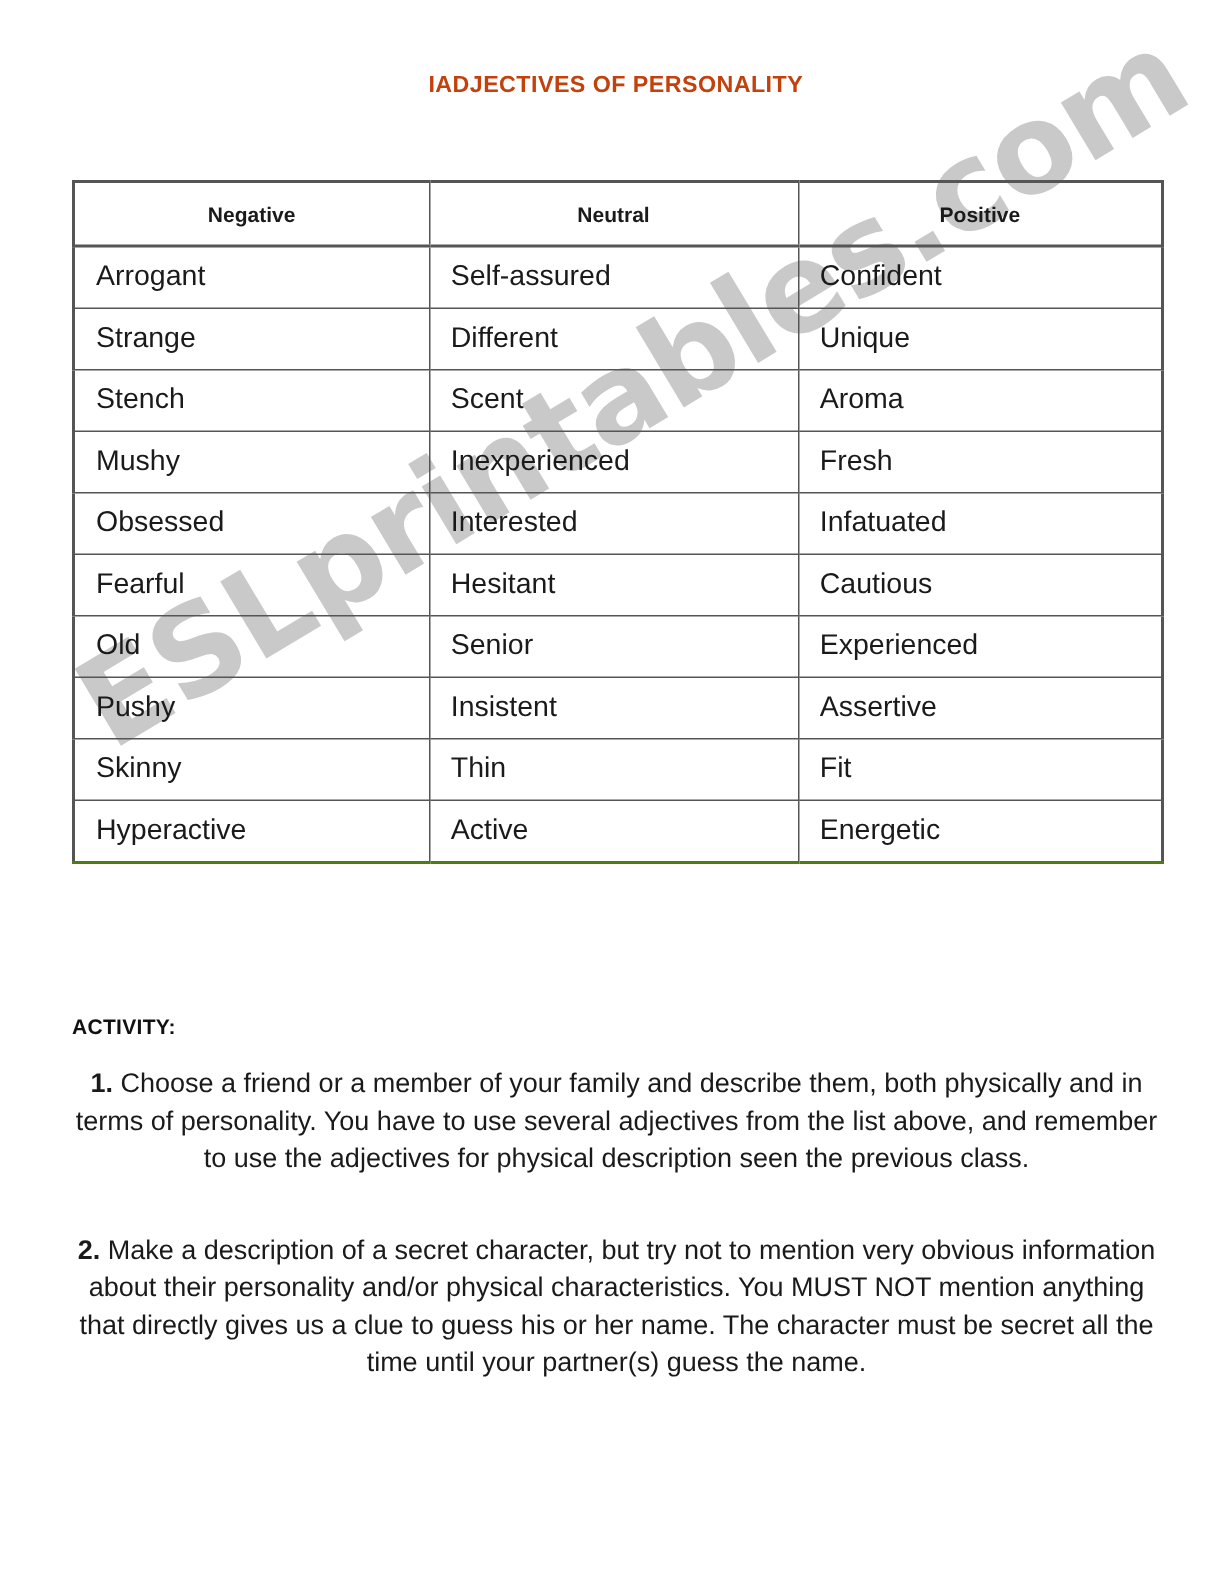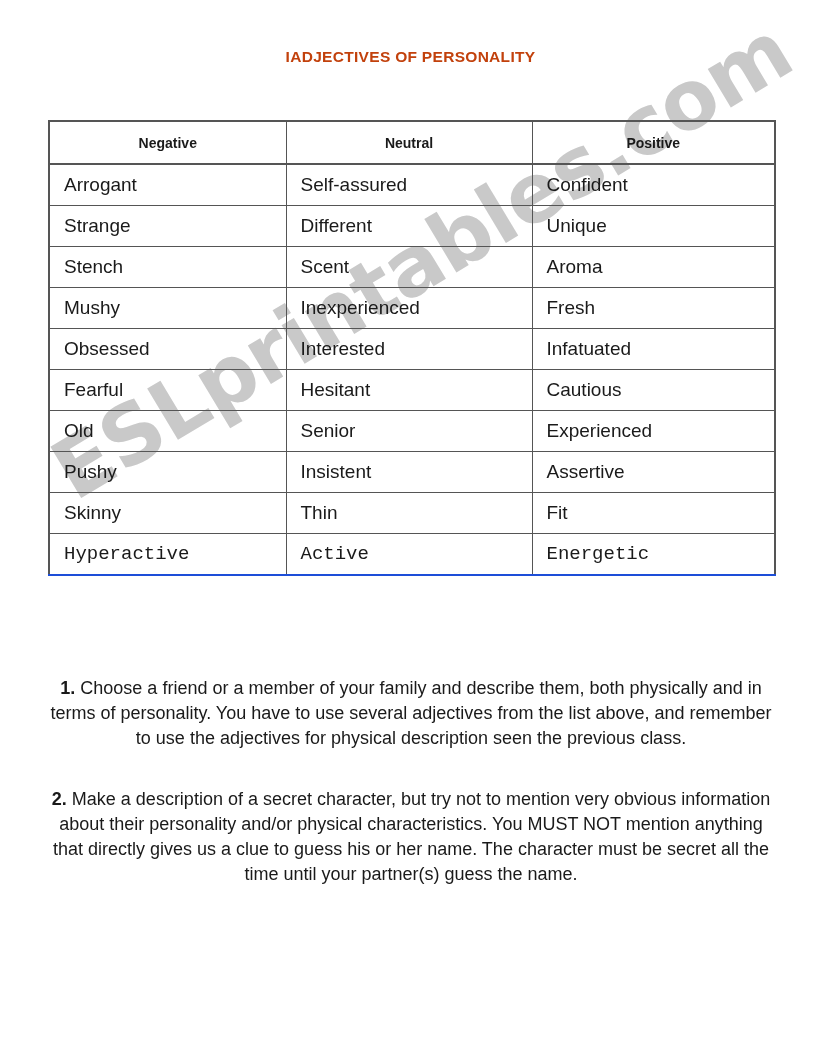--- a/index.html
+++ b/index.html
@@ -98,21 +98,21 @@
   }
   table.adj-table thead th:first-child { border-left: 2px solid #555555; }
   table.adj-table thead th:last-child  { border-right: 2px solid #555555; }
 
   table.adj-table tbody td {
     text-align: left;
     font-weight: 400;
   }
   table.adj-table tbody td:first-child { border-left: 2px solid #555555; }
   table.adj-table tbody td:last-child  { border-right: 2px solid #555555; }
-  table.adj-table tbody tr:last-child td { border-bottom: 2px solid #1d4ed8; font-family: Liberation Mono, monospace; }
+  table.adj-table tbody tr:last-child td { border-bottom: 2px solid #4d7c0f; }
 
   
   .activity {
     position: absolute;
     left: 48px;
     top: 676px;
     width: 726px;
     z-index: 10;
   }
   .activity-heading {
@@ -207,20 +207,21 @@
         <tr>
           <td>Hyperactive</td>
           <td>Active</td>
           <td>Energetic</td>
         </tr>
       </tbody>
     </table>
   </div>
 
   <div class="activity">
+    <p class="activity-heading">ACTIVITY:</p>
 
     <p class="activity-item">
       <span class="marker">1.</span><span> Choose a friend or a member of your family and describe them, both physically and in terms of personality. You have to use several adjectives from the list above, and remember to use the adjectives for physical description seen the previous class.</span>
     </p>
 
     <p class="activity-item">
       <span class="marker">2.</span><span> Make a description of a secret character, but try not to mention very obvious information about their personality and/or physical characteristics. You MUST NOT mention anything that directly gives us a clue to guess his or her name. The character must be secret all the time until your partner(s) guess the name.</span>
     </p>
   </div>
 

